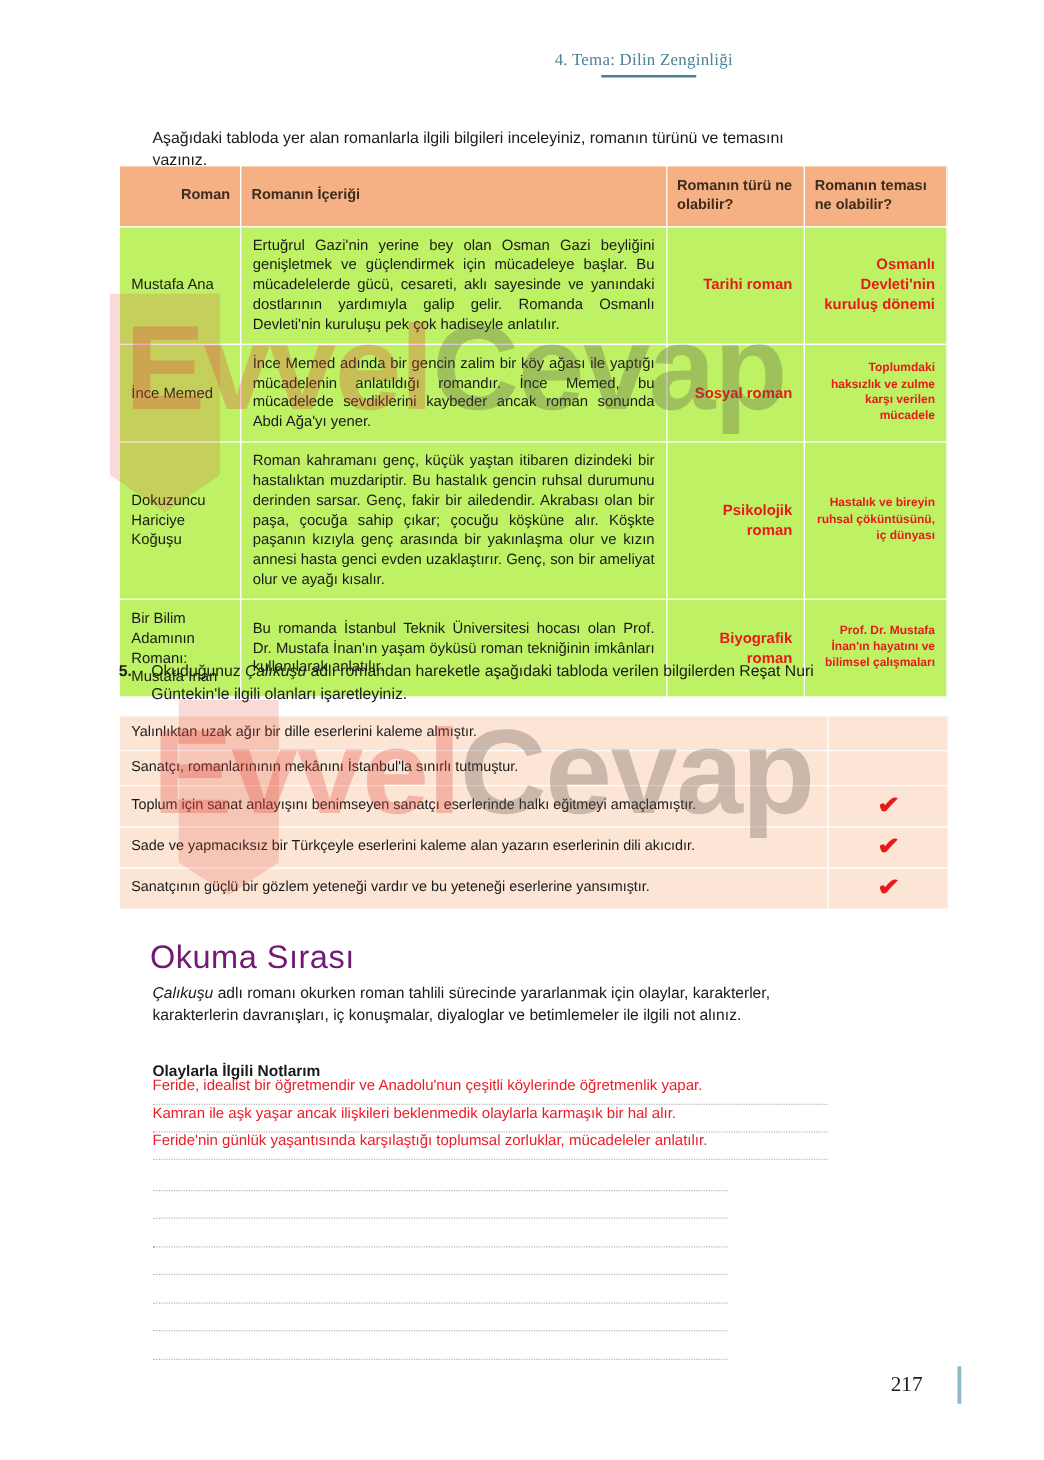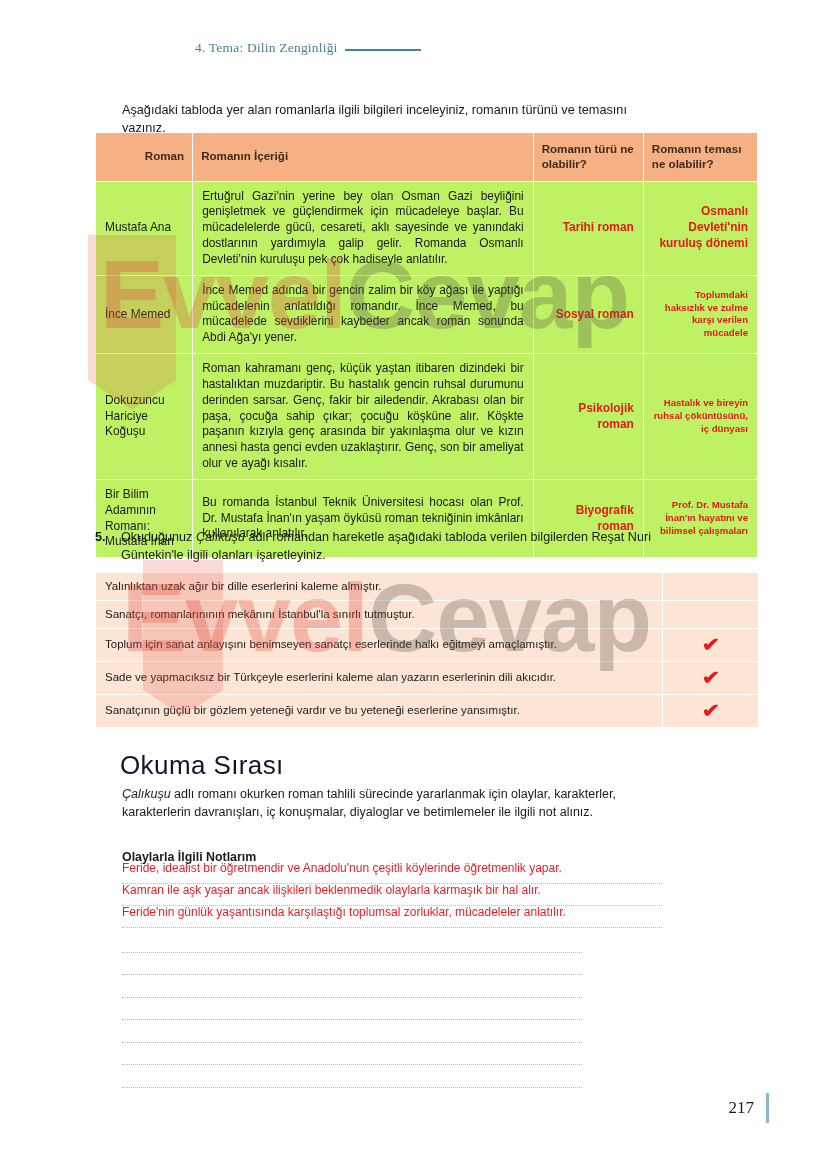--- a/index.html
+++ b/index.html
@@ -26,20 +26,21 @@
   
   .header {
     position: absolute;
     top: 40px;
     right: 0px;
     width: 640px;
     display: flex;
     align-items: center;
     justify-content: flex-start;
     gap: 0px;
+    flex-direction: column;
   }
   .header-title {
     font-family: "Liberation Serif", serif;
     font-size: 13.5px;
     color: #4a8296;
     letter-spacing: 0.2px;
     white-space: nowrap;
   }
   .header-rule {
     width: 76px;
@@ -161,21 +162,21 @@
     line-height: 1;
     transform: scaleX(1.15);
   }
 
   
   .okuma-title {
     position: absolute;
     left: 120px;
     top: 728px;
     font-size: 26px;
-    color: #0f172a;
+    color: #701a75;
     font-weight: normal;
     letter-spacing: 0.4px;
   }
   .okuma-body {
     position: absolute;
     left: 122px;
     top: 772px;
     width: 500px;
     font-size: 12.5px;
     line-height: 1.45;
@@ -217,21 +218,21 @@
     border-bottom: 1px dotted #b9b9b9;
   }
 
   
   .pagenum {
     position: absolute;
     right: 66px;
     bottom: 45px;
     display: flex;
     align-items: center;
-    gap: 12px;
+    gap: 28px;
   }
   .pagenum-text {
     font-family: "Liberation Serif", serif;
     font-size: 17px;
     color: #1c1c1c;
   }
   .pagenum-bar {
     width: 3px;
     height: 30px;
     background: #8fb8c6;

